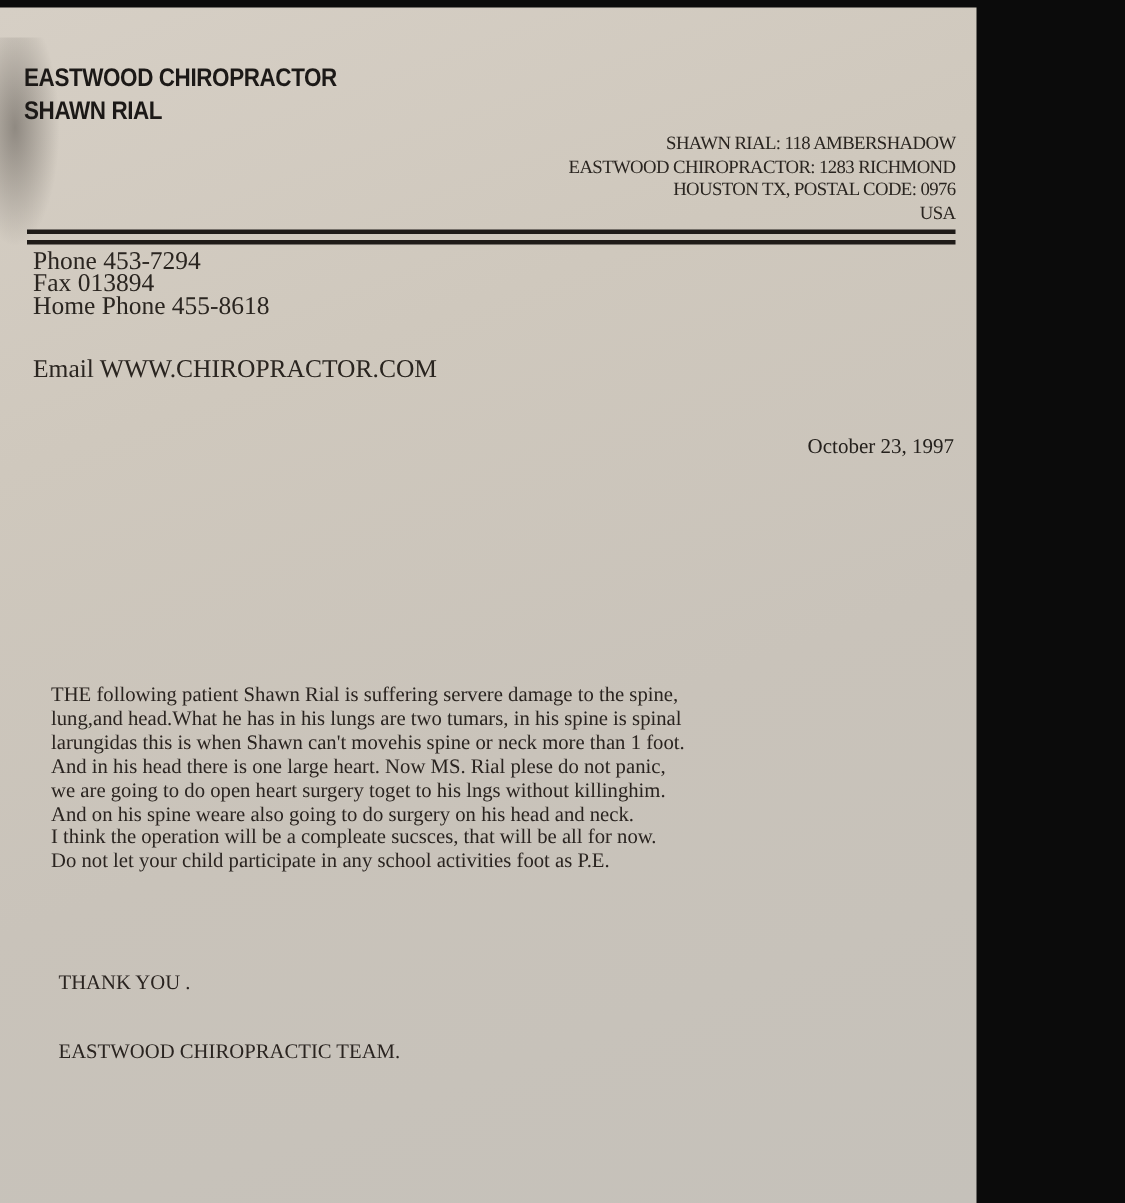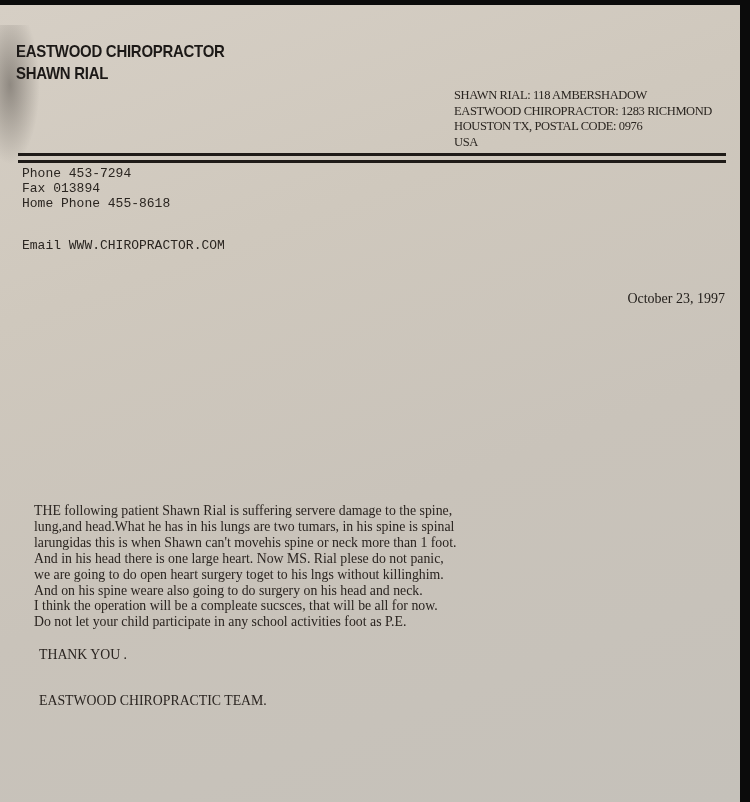--- a/index.html
+++ b/index.html
@@ -2,65 +2,65 @@
 <html><head>
   <meta charset="utf-8">
   <style>
     html, body { margin: 0; padding: 0; }
     body {
       width: 750px; height: 802px; overflow: hidden;
       background: #0b0b0b;
       position: relative;
     }
     .paper {
-      position: absolute; left: 0; top: 5px; width: 740px; height: 797px;
+      position: absolute; left: 0; top: 5px; width: 651px; height: 797px;
       background: linear-gradient(160deg, #d6cfc5 0%, #cfc8bd 30%, #c9c3ba 60%, #c5c1ba 100%);
       overflow: hidden;
     }
     .smudge {
       position: absolute; left: 0; top: 20px; width: 40px; height: 140px;
       background: radial-gradient(ellipse at 10px 60px, rgba(60,55,50,0.45), rgba(60,55,50,0) 70%);
     }
     .brand {
       position: absolute; left: 16px; top: 36px;
       font-family: "Liberation Sans", sans-serif;
       font-weight: bold; font-size: 17px; line-height: 22px;
       color: #1c1917; letter-spacing: -0.3px;
       transform: scaleX(0.88); transform-origin: left top;
     }
     .brand div { white-space: nowrap; }
     .address {
-      position: absolute; right: 28px; top: 83px;
+      position: absolute; right: 14px; top: 83px;
       font-family: "Liberation Serif", serif;
       font-size: 12.5px; line-height: 15.6px;
-      color: #2a2520; text-align: left;
+      color: #2a2520; text-align: right;
       letter-spacing: -0.4px;
     }
     .address div { white-space: nowrap; }
     .rule {
       position: absolute; left: 18px; right: 14px; height: 3px;
       background: #1f1b18;
     }
     .rule.r1 { top: 148px; }
     .rule.r2 { top: 155px; }
     .contacts {
       position: absolute; left: 22px; top: 162px;
-      font-family: Liberation Mono, monospace;
-      font-size: 13px; line-height: 14.8px; color: #2a2520;
+      font-family: Liberation Serif, serif;
+      font-size: 17px; line-height: 14.8px; color: #2a2520;
     }
     .contacts .email { margin-top: 28px; }
     .date {
       position: absolute; right: 15px; top: 286px;
       font-family: "Liberation Serif", serif;
       font-size: 14px; color: #24201c;
     }
     .body-text {
       position: absolute; left: 34px; top: 450px;
       font-family: "Liberation Serif", serif;
-      font-size: 13.8px; line-height: 15.9px; color: #2a2420; margin-top: 48px;
+      font-size: 13.8px; line-height: 15.9px; color: #2a2420;
     }
     .body-text div { white-space: nowrap; }
     .closing {
       position: absolute; left: 39px; top: 642px;
       font-family: "Liberation Serif", serif;
       font-size: 13.8px; color: #2a2420;
     }
     .closing .sig { margin-top: 30px; }
   </style>
 </head>

